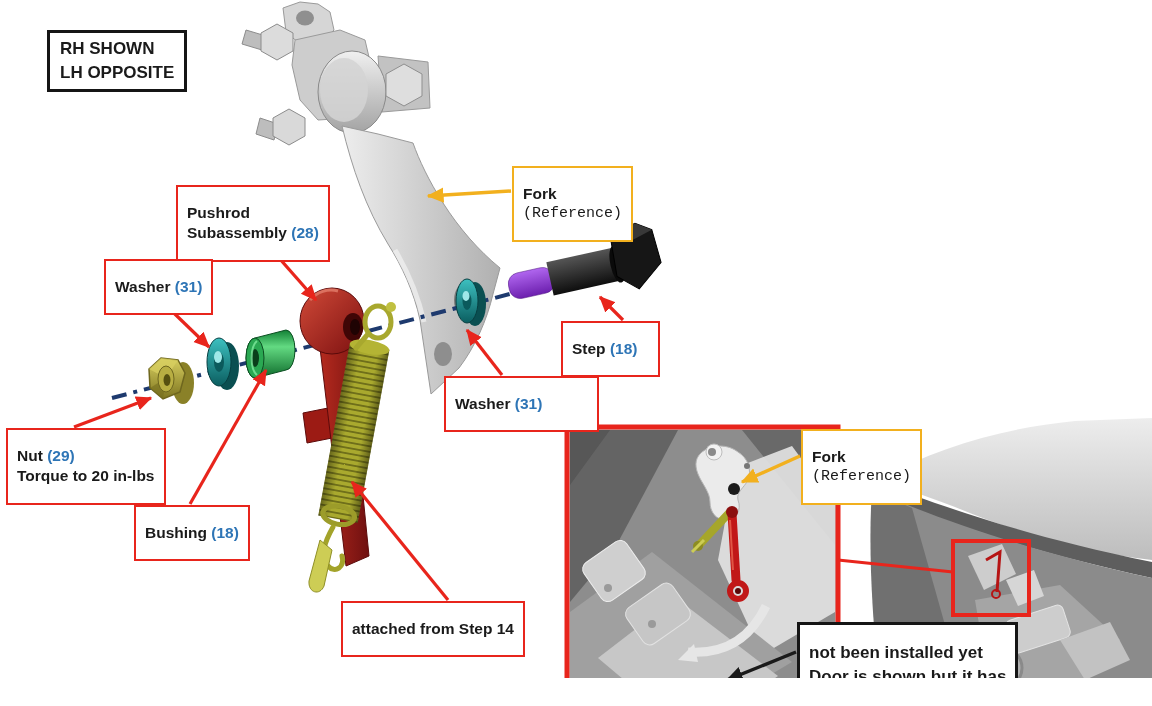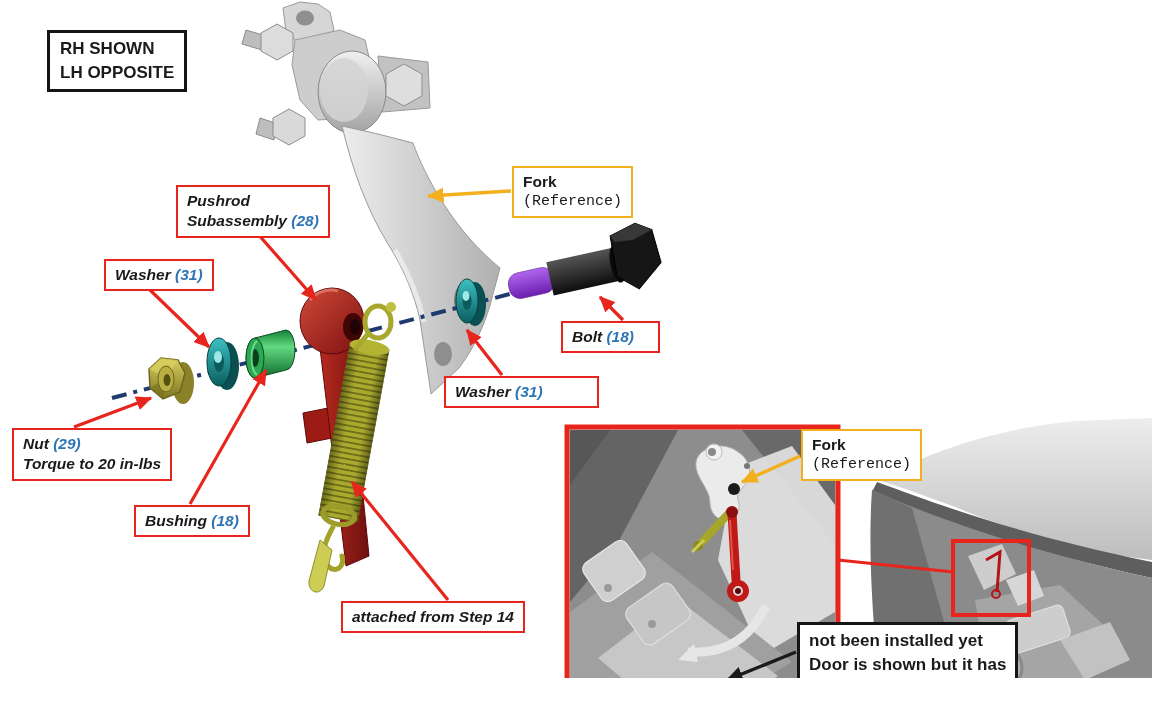--- a/index.html
+++ b/index.html
@@ -1,22 +1,22 @@
 <!DOCTYPE html>
 <html style="--red: #e8251c; --yellow: #f2b01e; --blue: #2e75b6; --navy: #1e3a6e; --c_pushrod_red: #a51e1e; --c_spring_olive: #a8a82e; --c_washer_teal: #12898c; --c_bushing_green: #1fa844; --c_nut_olive: #b0a63a; --c_bolt_thread_purple: #8b30d8; --c_bolt_black: #1c1c1c; --c_fork_gray: #c9c9c9;"><head>
 <meta charset="utf-8">
 <style>
   html,body{margin:0;padding:0;background:#fff;}
   .canvas{position:relative;width:1152px;height:678px;overflow:hidden;background:#fff;
           font-family:"Liberation Sans",sans-serif;}
   .canvas svg{position:absolute;left:0;top:0;z-index:1;}
   .label{position:absolute;z-index:5;background:#fff;color:#1a1a1a;
          font:bold 15.5px/1.32 "Liberation Sans",sans-serif;
-         padding:4px 9px;white-space:nowrap;box-sizing:border-box;}
-  .red-box{border:2px solid var(--red);font-style:italic;}
+         padding:16px 9px;white-space:nowrap;box-sizing:border-box;}
+  .red-box{border:2px solid var(--red);}
   .yellow-box{border:2px solid var(--yellow);}
   .black-box{border:3px solid #151515;font-size:17px;line-height:1.4;}
   .pn{color:var(--blue);}
   .reg{font-weight:normal;font-size:15px;font-family:Liberation Mono, monospace;}
   .arr{fill:none;}
   .arr-red{stroke:var(--red);stroke-width:3.2;}
   .arr-yellow{stroke:var(--yellow);stroke-width:3.4;}
   .arr-black{stroke:#1a1a1a;stroke-width:3.4;}
   .centerline{stroke:var(--navy);stroke-width:4;stroke-dasharray:15 7 4 7;fill:none;}
   .redframe{stroke:var(--red);fill:none;}
@@ -260,28 +260,28 @@
 <div class="label red-box" style="left:104px;top:259px;">
   <span>Washer</span> <span class="pn">(31)</span>
 </div>
 
 <div class="label yellow-box" style="left:512px;top:166px;">
   <div>Fork</div>
   <div class="reg">(Reference)</div>
 </div>
 
 <div class="label red-box" style="left:561px;top:321px;min-width:99px;">
-  <span>Bolt</span> <span class="pn">(18)</span>
+  <span>Step</span> <span class="pn">(18)</span>
 </div>
 
 <div class="label red-box" style="left:444px;top:376px;min-width:155px;">
   <span>Washer</span> <span class="pn">(31)</span>
 </div>
 
-<div class="label red-box" style="left:12px;top:428px;">
+<div class="label red-box" style="left:6px;top:428px;">
   <div><span>Nut</span> <span class="pn">(29)</span></div>
   <div>Torque to 20 in-lbs</div>
 </div>
 
 <div class="label red-box" style="left:134px;top:505px;">
   <span>Bushing</span> <span class="pn">(18)</span>
 </div>
 
 <div class="label red-box" style="left:341px;top:601px;">
   <div>attached from Step 14</div>

